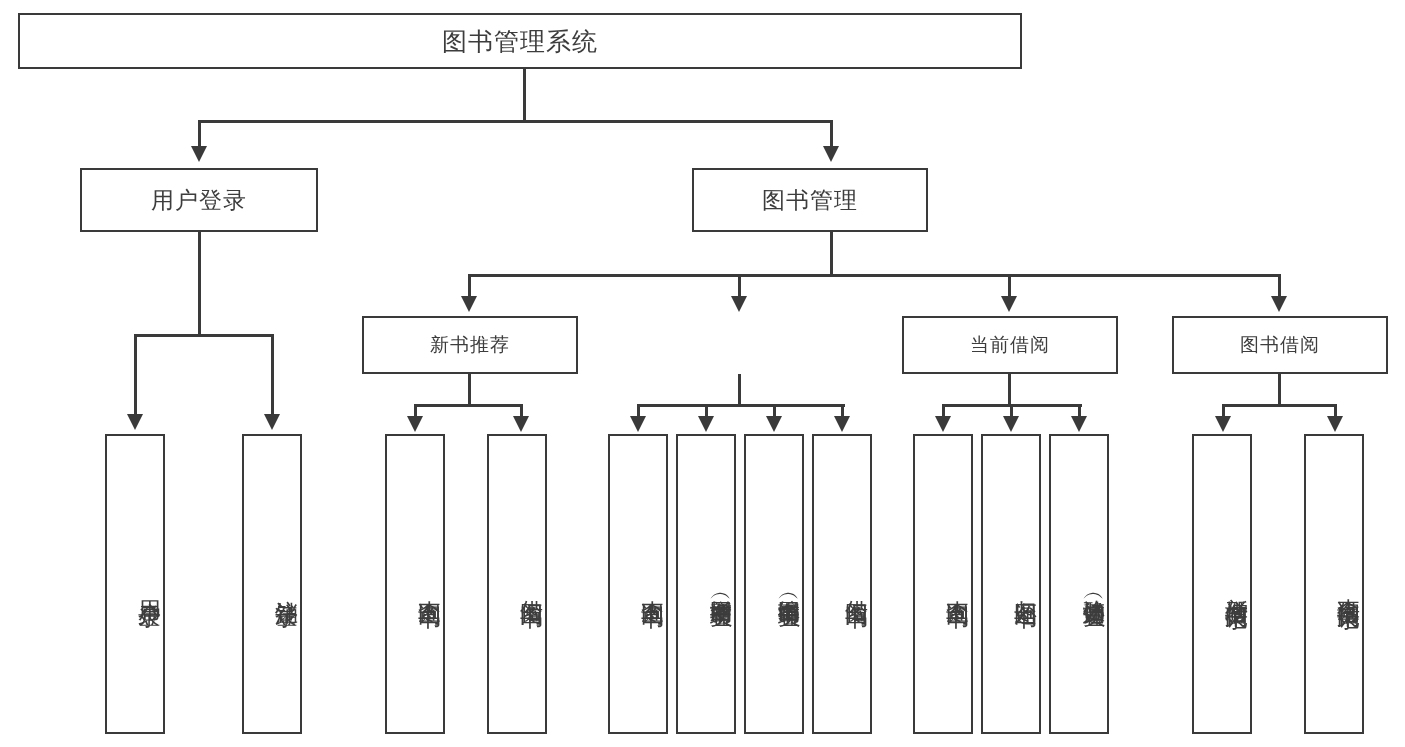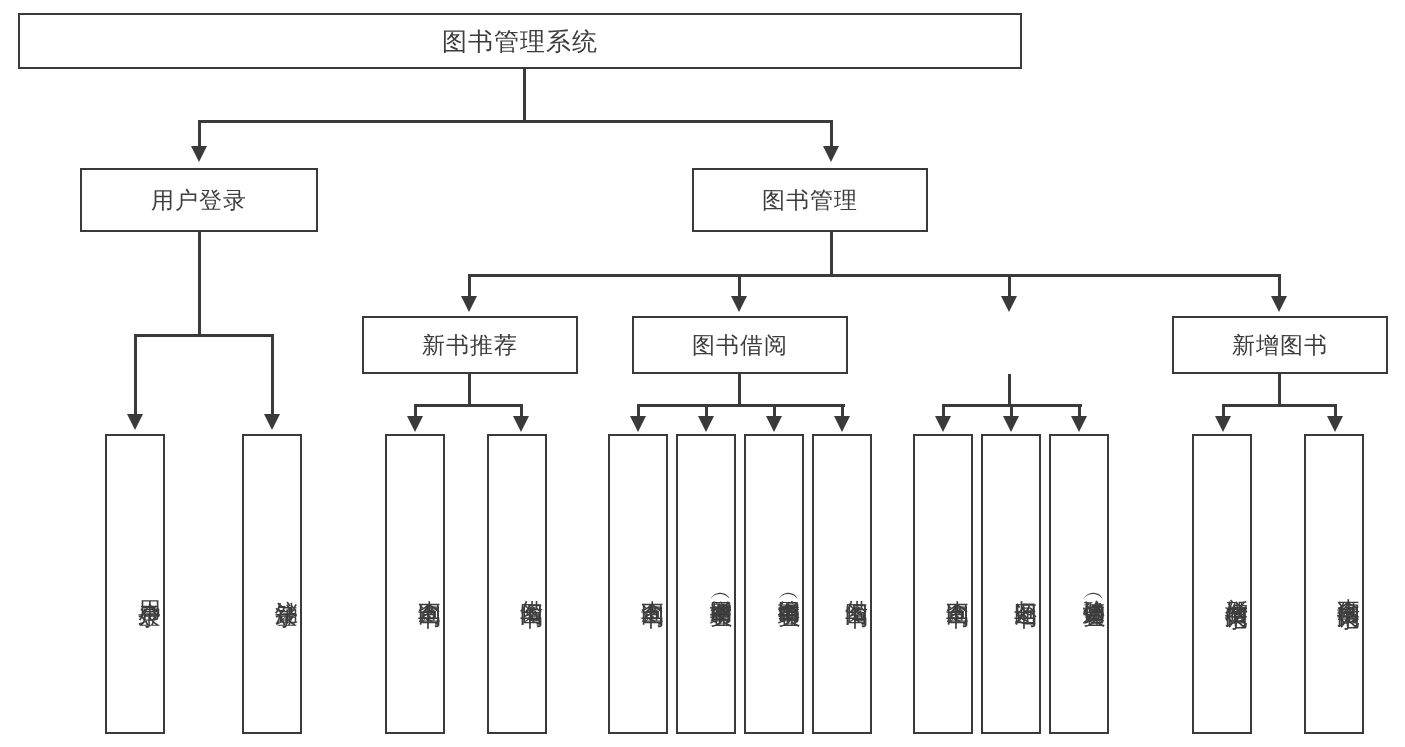--- a/index.html
+++ b/index.html
@@ -23,21 +23,21 @@
     background:#ffffff;
     display:flex;
     align-items:center;
     justify-content:center;
     text-align:center;
     color:#3d3d3d;
     letter-spacing:1px;
   }
   .node.root{font-size:25px;}
   .node.lvl2{font-size:23px;}
-  .node.lvl3{font-size:23px;}
+  .node.lvl3{font-size:19px;}
   .node.leaf{
     font-size:23px;
     writing-mode:vertical-rl;
     text-orientation:upright;
     align-items:flex-start;
     justify-content:center;
     padding-top:4px;
     line-height:1.18;
     letter-spacing:2px;
     white-space:nowrap;
@@ -95,22 +95,22 @@
   <div class="ln v" style="left:468px;top:274px;width:2.5px;height:24px;"></div>
   <div class="arrow" style="left:461px;top:296px;"></div>
   <div class="ln v" style="left:738px;top:274px;width:2.5px;height:24px;"></div>
   <div class="arrow" style="left:731px;top:296px;"></div>
   <div class="ln v" style="left:1008px;top:274px;width:2.5px;height:24px;"></div>
   <div class="arrow" style="left:1001px;top:296px;"></div>
   <div class="ln v" style="left:1278px;top:274px;width:2.5px;height:24px;"></div>
   <div class="arrow" style="left:1271px;top:296px;"></div>
 
   <div class="node lvl3" style="left:362px;top:316px;width:216px;height:58px;">新书推荐</div>
-  <div class="node lvl3" style="left:632px;top:316px;width:216px;height:58px;">图书借阅</div>
-  <div class="node lvl3" style="left:1172px;top:316px;width:216px;height:58px;">新增图书</div>
+  <div class="node lvl3" style="left:902px;top:316px;width:216px;height:58px;">当前借阅</div>
+  <div class="node lvl3" style="left:1172px;top:316px;width:216px;height:58px;">图书借阅</div>
 
   <div class="ln v" style="left:468px;top:374px;width:2.5px;height:32px;"></div>
   <div class="ln h" style="left:414px;top:404px;width:108px;height:2.5px;"></div>
   <div class="ln v" style="left:414px;top:404px;width:2.5px;height:14px;"></div>
   <div class="arrow" style="left:407px;top:416px;"></div>
   <div class="ln v" style="left:520px;top:404px;width:2.5px;height:14px;"></div>
   <div class="arrow" style="left:513px;top:416px;"></div>
 
   <div class="ln v" style="left:738px;top:374px;width:2.5px;height:32px;"></div>
   <div class="ln h" style="left:637px;top:404px;width:208px;height:2.5px;"></div>

